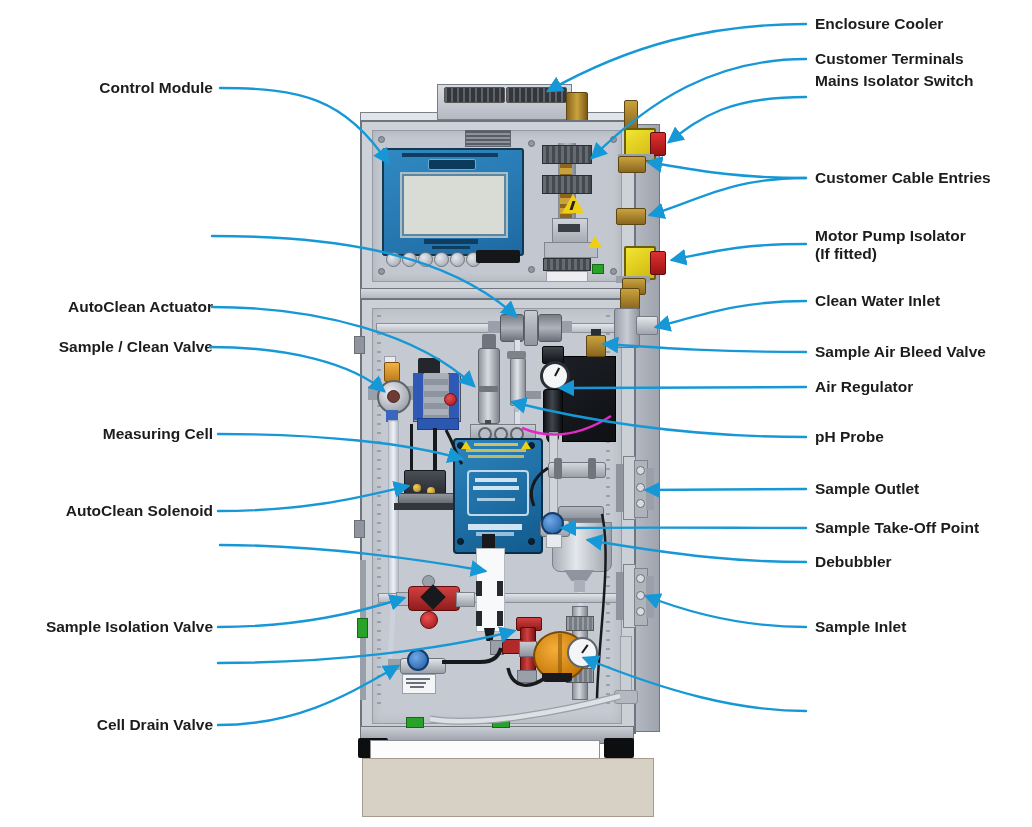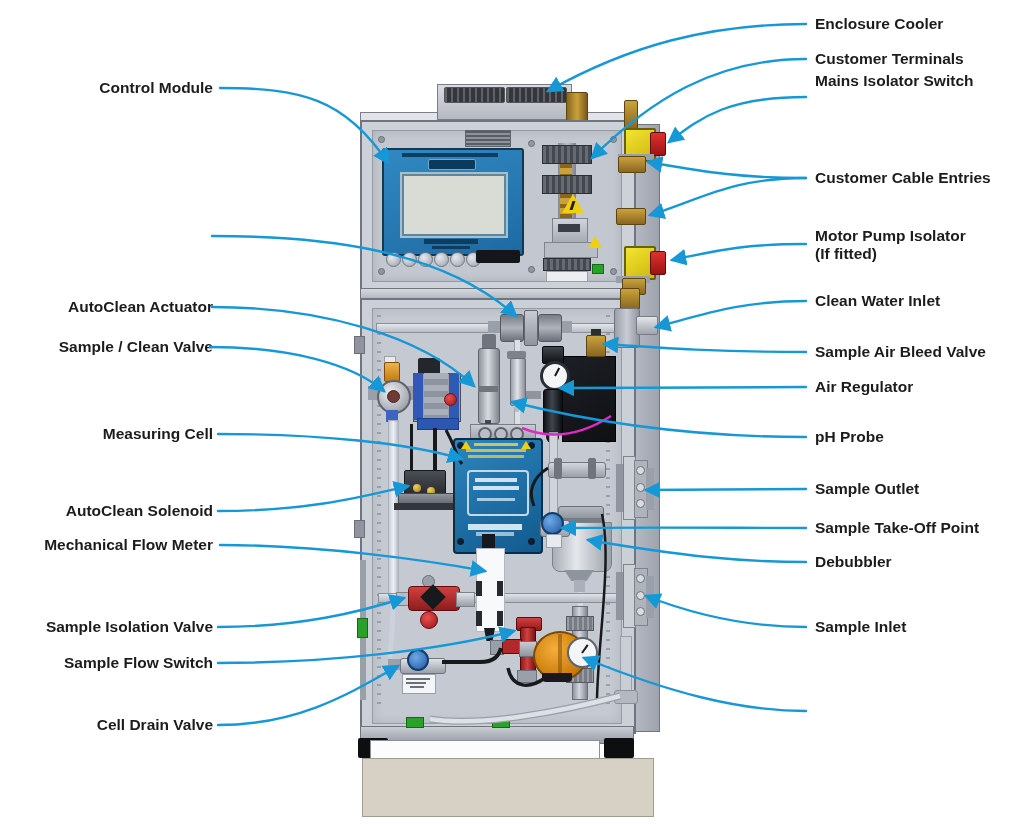--- a/index.html
+++ b/index.html
@@ -268,23 +268,21 @@
       <path class="tube" d="M 430,719 C 480,727 560,712 620,696" stroke="#9aa0a9" stroke-width="7"></path>
       <path class="tube" d="M 430,719 C 480,727 560,712 620,696" stroke="#dde0e5" stroke-width="4.5"></path>
     </svg>
   </div>
 
   <div class="lab lab-l" style="top:79px">Control Module</div>
   <div class="lab lab-l" style="top:298px">AutoClean Actuator</div>
   <div class="lab lab-l" style="top:425px">Measuring Cell</div>
   <div class="lab lab-l" style="top:338px">Sample / Clean Valve</div>
   <div class="lab lab-l" style="top:502px">AutoClean Solenoid</div>
-  <div class="lab lab-l" style="top:536px">Mechanical Flow Meter</div>
   <div class="lab lab-l" style="top:618px">Sample Isolation Valve</div>
-  <div class="lab lab-l" style="top:654px">Sample Flow Switch</div>
   <div class="lab lab-l" style="top:716px">Cell Drain Valve</div>
 
   <div class="lab lab-r" style="top:15px">Enclosure Cooler</div>
   <div class="lab lab-r" style="top:50px">Customer Terminals</div>
   <div class="lab lab-r" style="top:72px">Mains Isolator Switch</div>
   <div class="lab lab-r" style="top:169px">Customer Cable Entries</div>
   <div class="lab lab-r" style="top:227px">
     <span style="display:block">Motor Pump Isolator</span>
     <span style="display:block">(If fitted)</span>
   </div>

